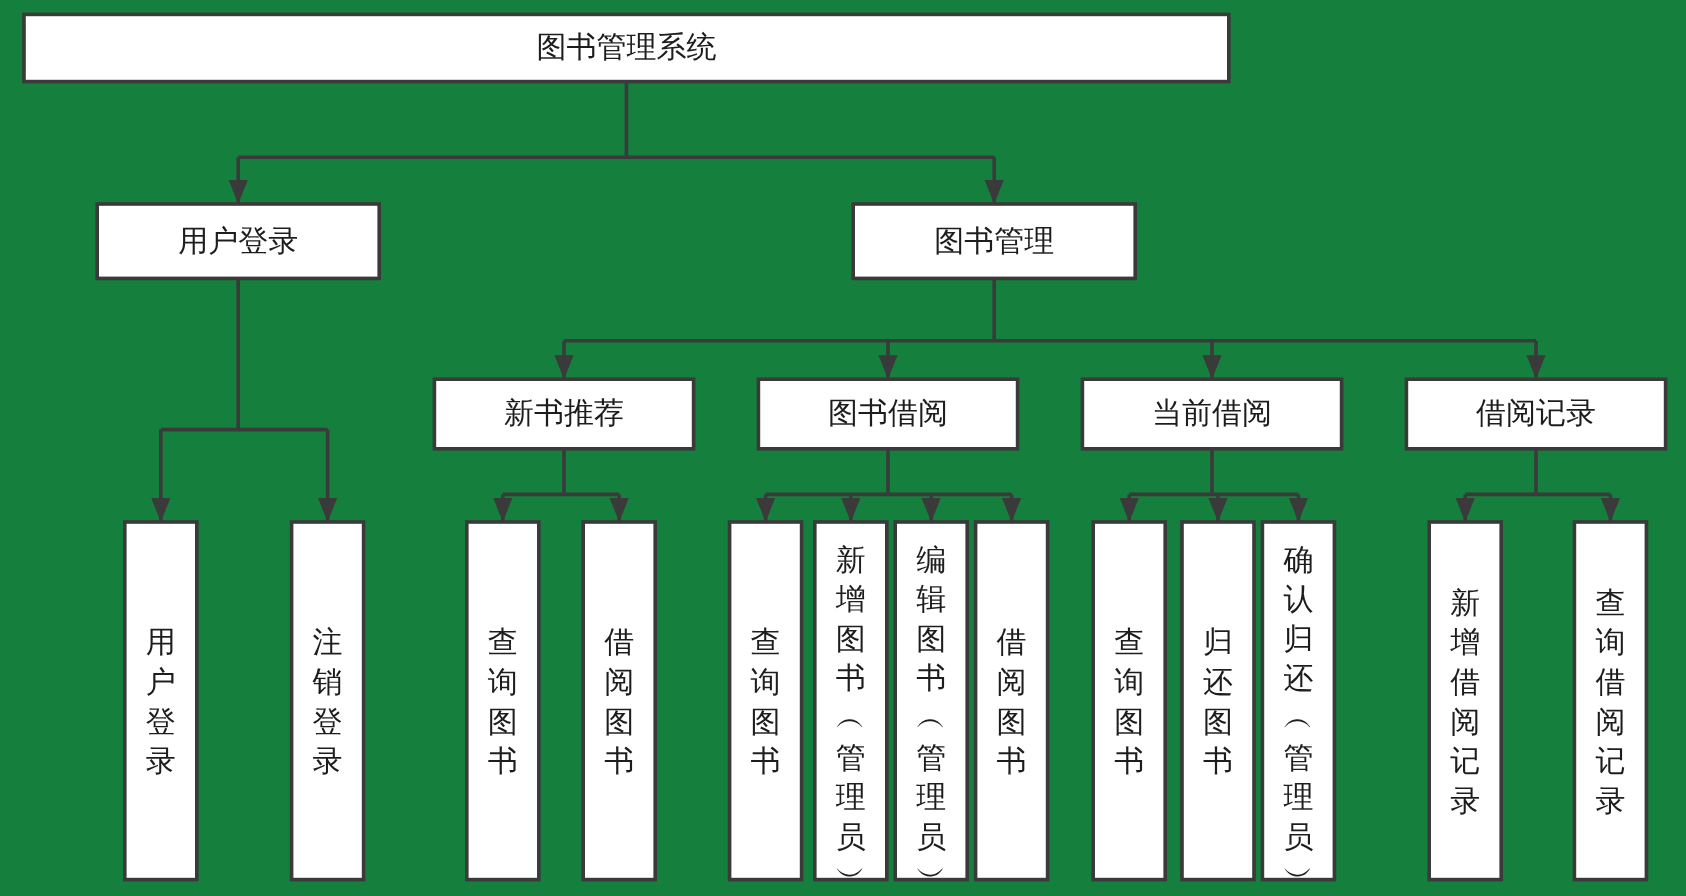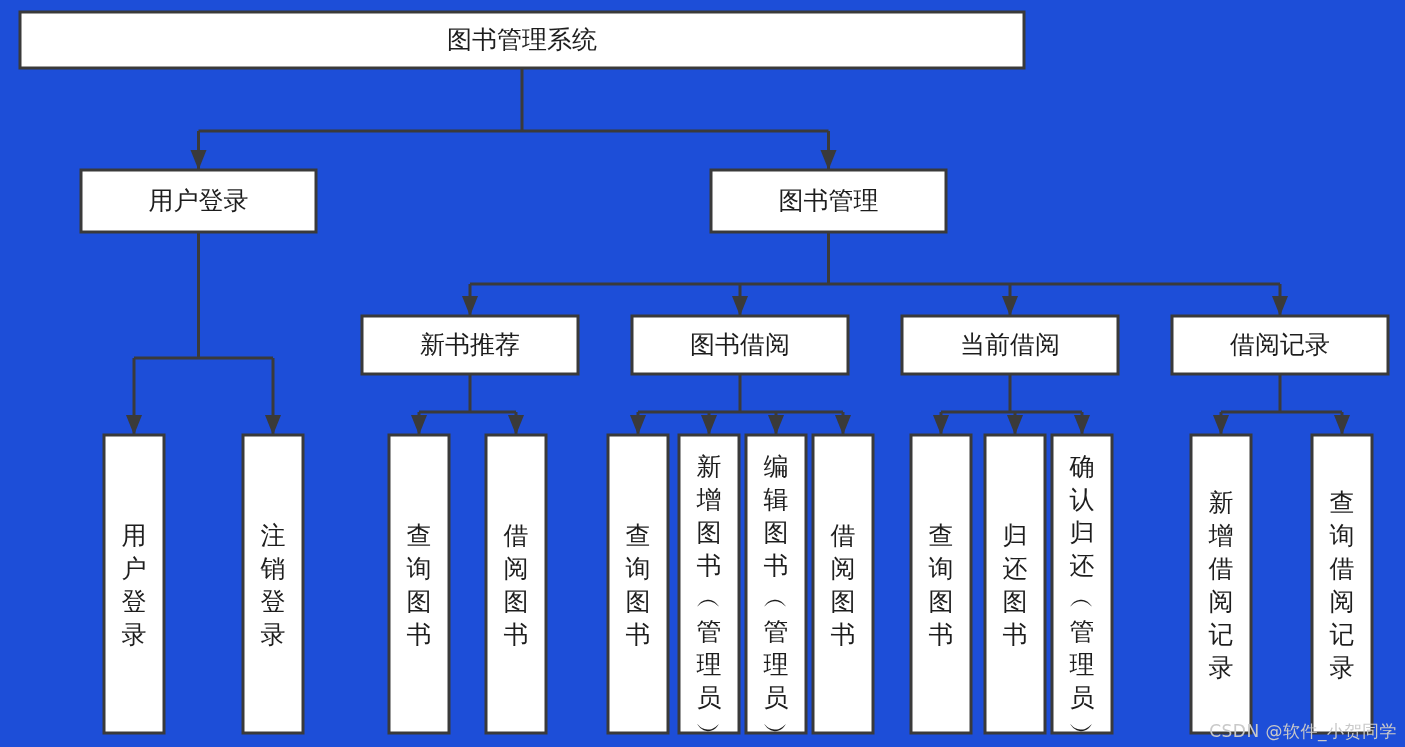--- a/index.html
+++ b/index.html
@@ -8,21 +8,21 @@
     padding: 0;
     background: #ffffff;
   }
   body {
     font-family: "DejaVu Sans", "Liberation Sans", sans-serif;
   }
   #diagram-root {
     position: relative;
     width: 1405px;
     height: 747px;
-    background: #1d4ed8;
+    background: #15803d;
     overflow: hidden;
   }
   svg.diagram-canvas {
     position: absolute;
     left: 0;
     top: 0;
     width: 1405px;
     height: 747px;
     display: block;
   }
@@ -215,14 +215,13 @@
         <g>
           <rect x="1191" y="435" width="60" height="298" class="node-box"></rect>
           <text x="1221" class="node-label label-v"><tspan x="1221" y="510.74">新</tspan><tspan x="1221" y="543.74">增</tspan><tspan x="1221" y="576.74">借</tspan><tspan x="1221" y="609.74">阅</tspan><tspan x="1221" y="642.74">记</tspan><tspan x="1221" y="675.74">录</tspan></text>
         </g>
         <g>
           <rect x="1312" y="435" width="60" height="298" class="node-box"></rect>
           <text x="1342" class="node-label label-v"><tspan x="1342" y="510.74">查</tspan><tspan x="1342" y="543.74">询</tspan><tspan x="1342" y="576.74">借</tspan><tspan x="1342" y="609.74">阅</tspan><tspan x="1342" y="642.74">记</tspan><tspan x="1342" y="675.74">录</tspan></text>
         </g>
       </g>
   </svg>
-  <div class="watermark">CSDN @软件_小贺同学</div>
 </div>
 
 </body></html>

